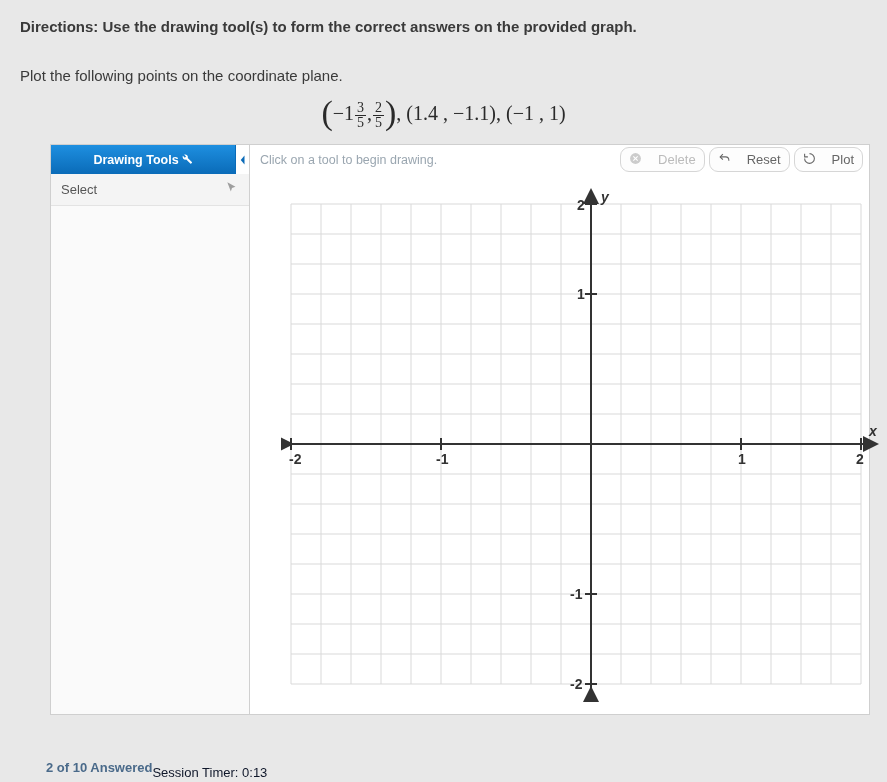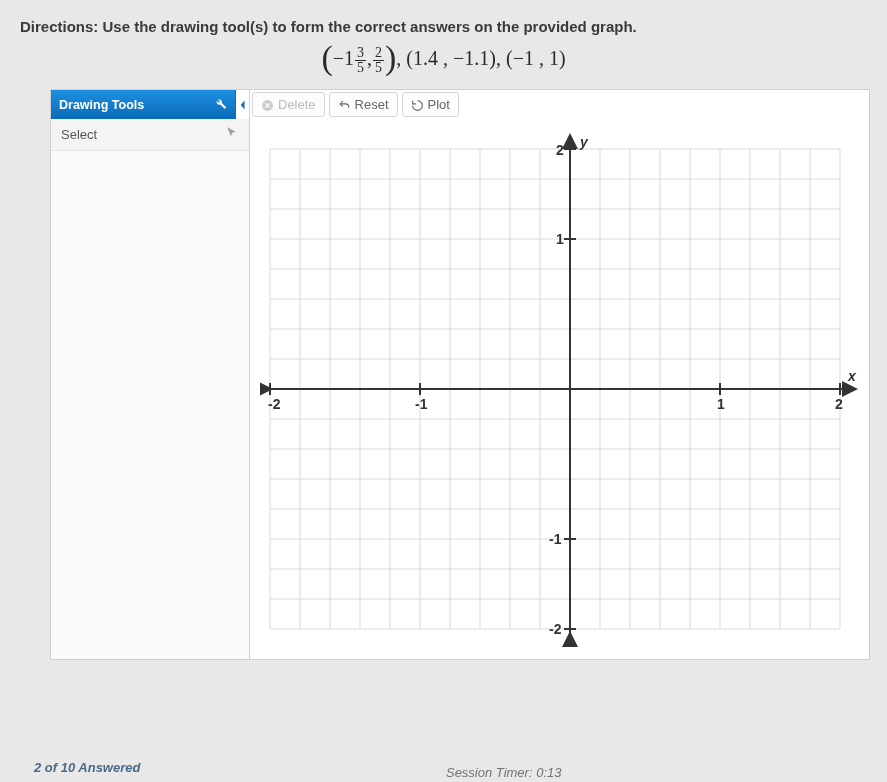--- a/index.html
+++ b/index.html
@@ -12,21 +12,21 @@
     color: #333;
     position: relative;
   }
   .page {
     padding: 18px 20px 0 20px;
   }
   .directions {
     font-size: 15px;
     font-weight: bold;
     color: #3a3a3a;
-    margin-bottom: 6px;
+    margin-bottom: 32px;
   }
   .prompt {
     font-size: 15px;
     color: #3a3a3a;
     margin-bottom: 12px;
   }
   .points-line {
     text-align: center;
     font-family: "Times New Roman", serif;
     font-size: 20px;
@@ -54,79 +54,79 @@
     position: relative;
   }
   .tool-header-row { display:flex; align-items:stretch; }
   .drawing-tools-hdr {
     width: 185px;
     background: linear-gradient(#1e8fe0, #0a6bb8);
     color: #fff;
     font-size: 12.5px;
     font-weight: bold;
     padding: 6px 8px;
-    display:flex; justify-content:space-between; align-items:center;
+    display:flex; justify-content:center; align-items:center;
     border-right:1px solid #0a6bb8;
   }
   .wrench { width:14px; height:14px; }
   .collapse-arrow {
     width: 14px; display:flex; align-items:center; justify-content:center;
     background:#fff; border-right:1px solid #d0d0d0;
   }
   .collapse-arrow svg { width:8px; height:12px; fill:#0a6bb8; }
   .hint {
     flex:1;
     font-size: 12.5px;
     color:#9aa6b0;
     padding: 6px 10px;
     display:flex; align-items:center;
   }
   .action-btns { display:flex; align-items:center; padding-right:4px;}
   .abtn {
     font-size:13px; color:#666; padding:4px 8px; margin:2px;
-    border:1px solid #d6d6d6; border-radius:3px; background:#fdfdfd;
-    display:flex; align-items:flex-end; gap:4px;
+    border:1px solid #d6d6d6; border-radius:9px; background:#fdfdfd;
+    display:flex; align-items:flex-start; gap:16px;
   }
   .abtn.disabled { color:#bbb; }
   .abtn svg { width:13px; height:13px; }
   
-  .tool-body { display:flex; }
+  .tool-body { display:flex;gap:21px; }
   .tool-list {
     width: 199px; border-right:1px solid #d0d0d0;
     background:#fafafa;
   }
   .tool-item {
     font-size:13px; color:#555; padding:7px 10px;
     border-bottom:1px solid #e3e3e3;
     display:flex; justify-content:space-between; align-items:center;
     background:#f4f4f4;
   }
   .tool-item .ticon { width:14px; height:14px; opacity:.6;}
   
   .canvas-area {
     flex:1; position:relative; height:540px;
     background:#fff;
   }
   .graph-svg { position:absolute; left:10px; top:10px; }
   
   .footer-bar {
-    position:absolute; bottom:0; left:4px; right:0;
+    position:absolute; bottom:0; left:16px; right:0;
     display:flex; align-items:center;
     padding: 6px 20px 2px 30px;
     font-size:13px;
-    font-style:italic;
   }
   .answered { color:#4a6a8a; font-weight:600; }
-  .session { flex:1; text-align:center; color:#737373; font-size:13px; margin-top:10px;}
+  .session { flex:1; text-align:left; color:#0f172a; font-size:13px; margin-top:10px;}
 </style>
 </head>
 <body>
 
 <div class="page">
   <div class="directions">Directions: Use the drawing tool(s) to form the correct answers on the provided graph.</div>
+  <div class="prompt">Plot the following points on the coordinate plane.</div>
 
   <div class="points-line">
     <span class="frac-wrap">
       <span class="paren">(</span><span>−1</span><span class="frac"><span class="num">3</span><span class="den">5</span></span>,<span class="frac"><span class="num">2</span><span class="den">5</span></span><span class="paren">)</span>,
     </span>
     <span>(1.4 , −1.1)</span>,
     <span>(−1 , 1)</span>
   </div>
 
   <div class="tool-panel">
@@ -137,20 +137,21 @@
           <svg class="wrench" viewBox="0 0 24 24" fill="#fff">
               <path d="M22 19l-7-7c.6-1.6.2-3.5-1.1-4.8-1.4-1.4-3.5-1.7-5.2-1l3.4 3.4-2.1 2.1L6.6 8.3c-.7 1.7-.4 3.8 1 5.2 1.3 1.3 3.2 1.7 4.8 1.1l7 7c.4.4 1 .4 1.4 0l1.2-1.2c.4-.4.4-1 0-1.4z"></path>
             </svg>
         </span>
       </div>
       <div class="collapse-arrow">
         <svg viewBox="0 0 10 16">
             <path d="M7 2 L2 8 L7 14 Z"></path>
           </svg>
       </div>
+      <div class="hint">Click on a tool to begin drawing.</div>
       <div class="action-btns">
         <div class="abtn disabled">
           <svg viewBox="0 0 24 24" fill="#ccc">
               <circle cx="12" cy="12" r="10"></circle>
               <path d="M8 8l8 8M16 8l-8 8" stroke="#fff" stroke-width="2"></path>
             </svg>
           <span>Delete</span>
         </div>
         <div class="abtn">
           <svg viewBox="0 0 24 24" fill="none" stroke="#666" stroke-width="2">

